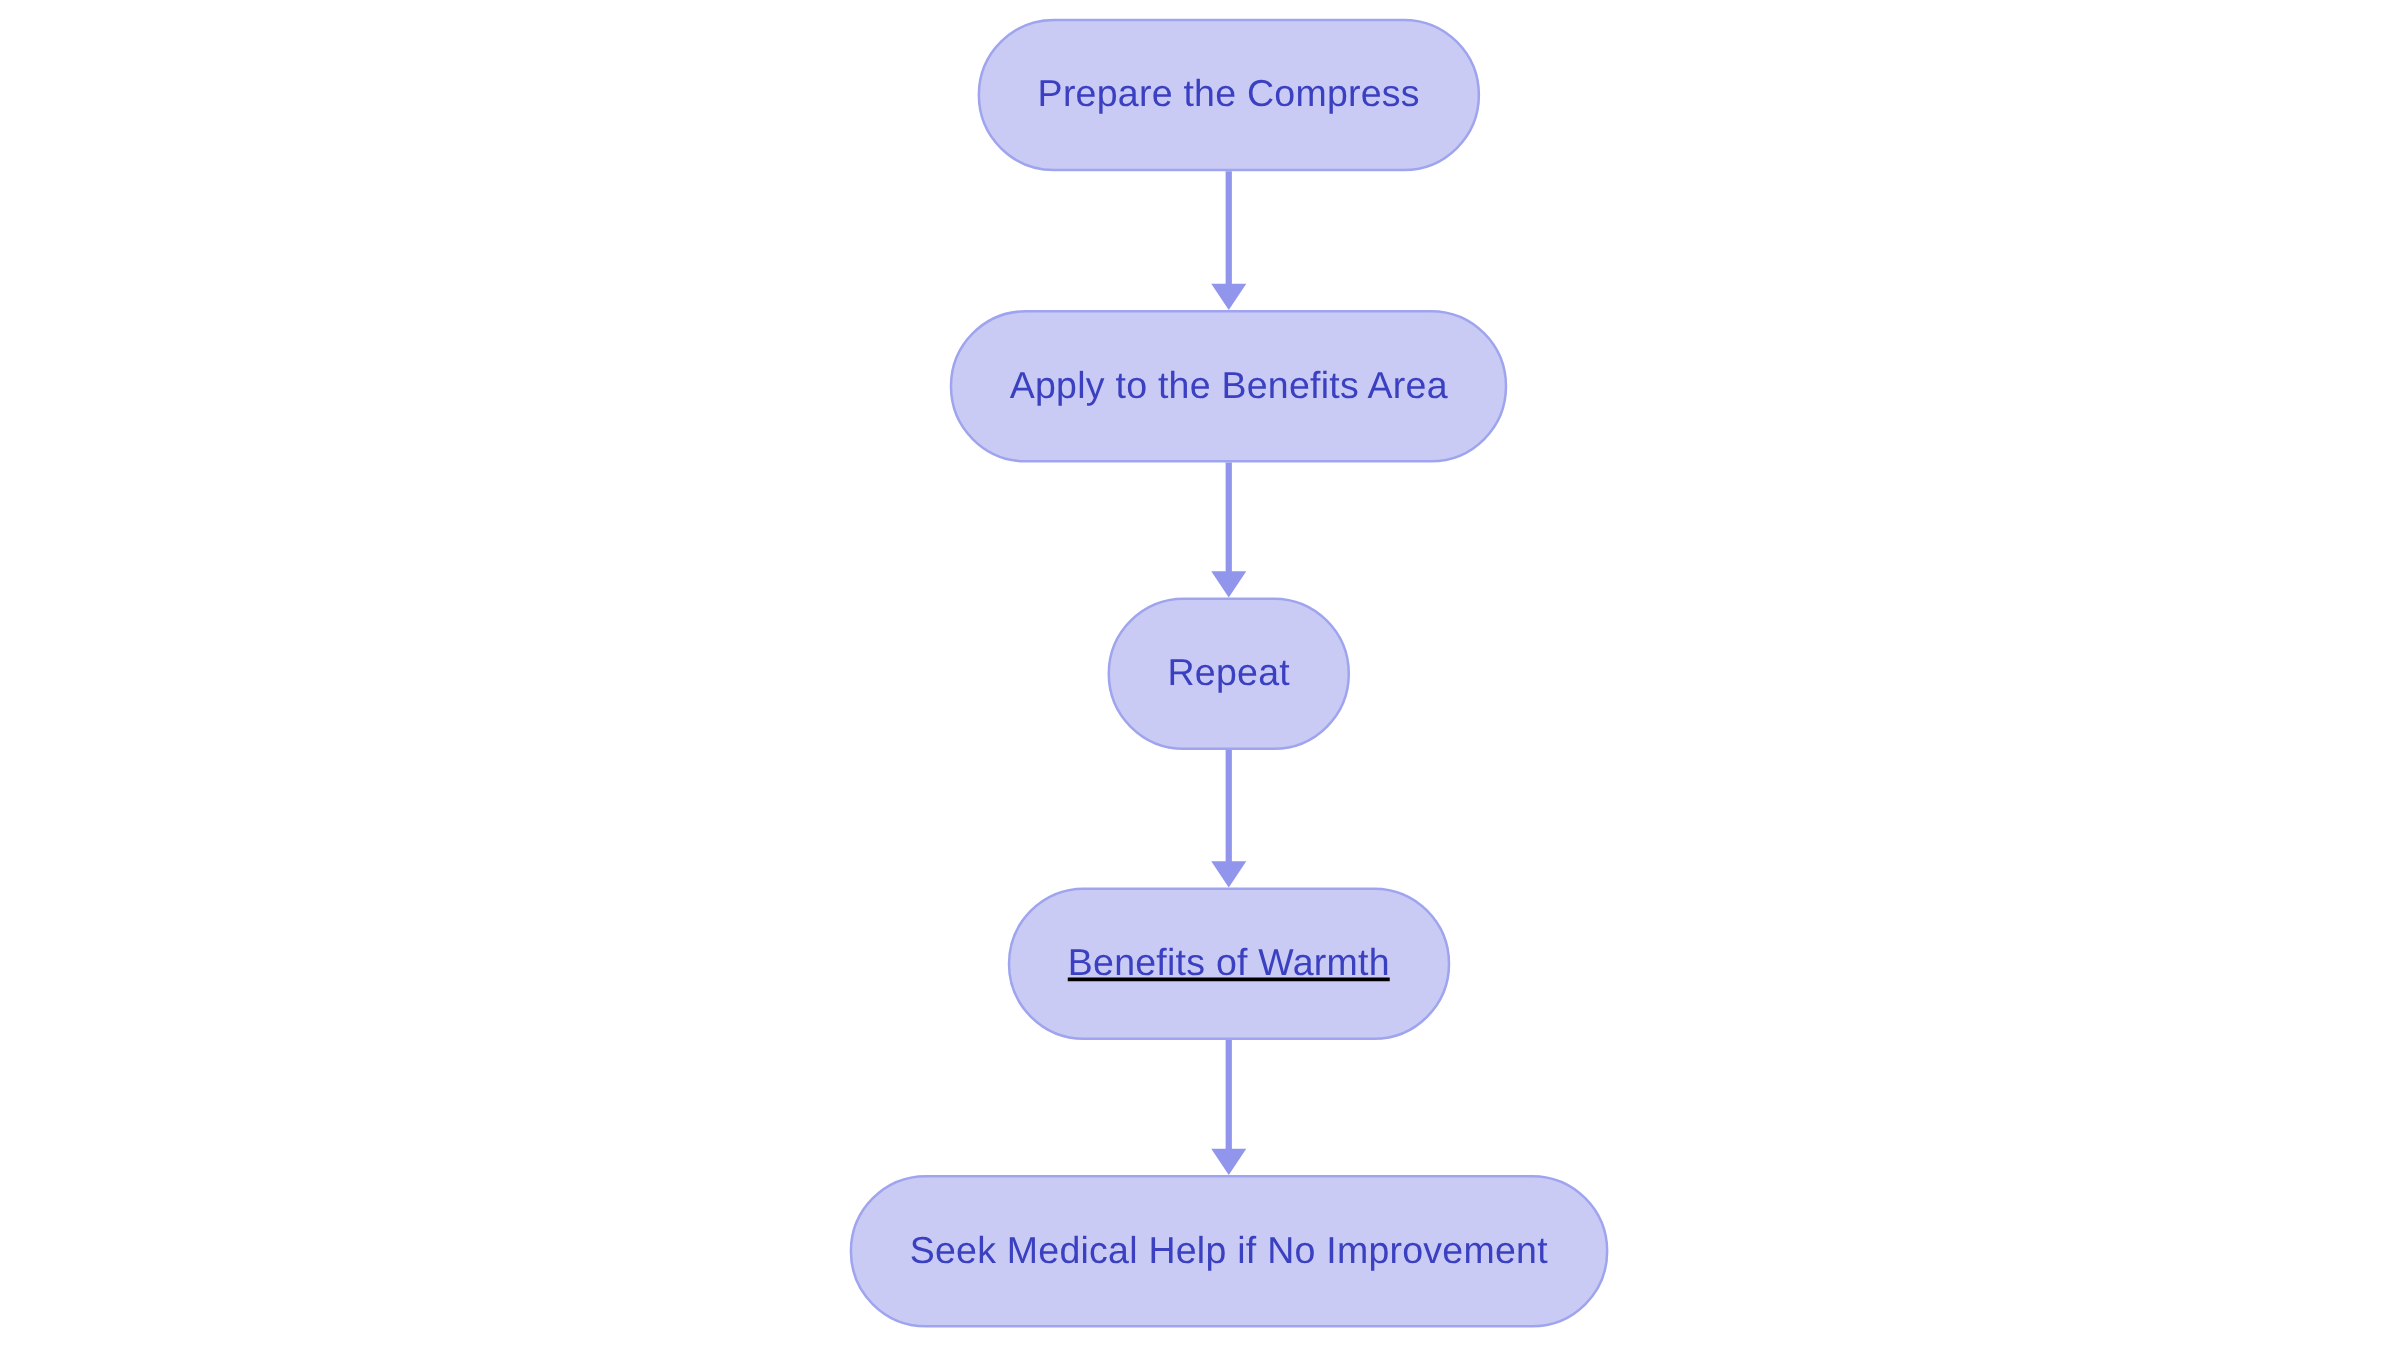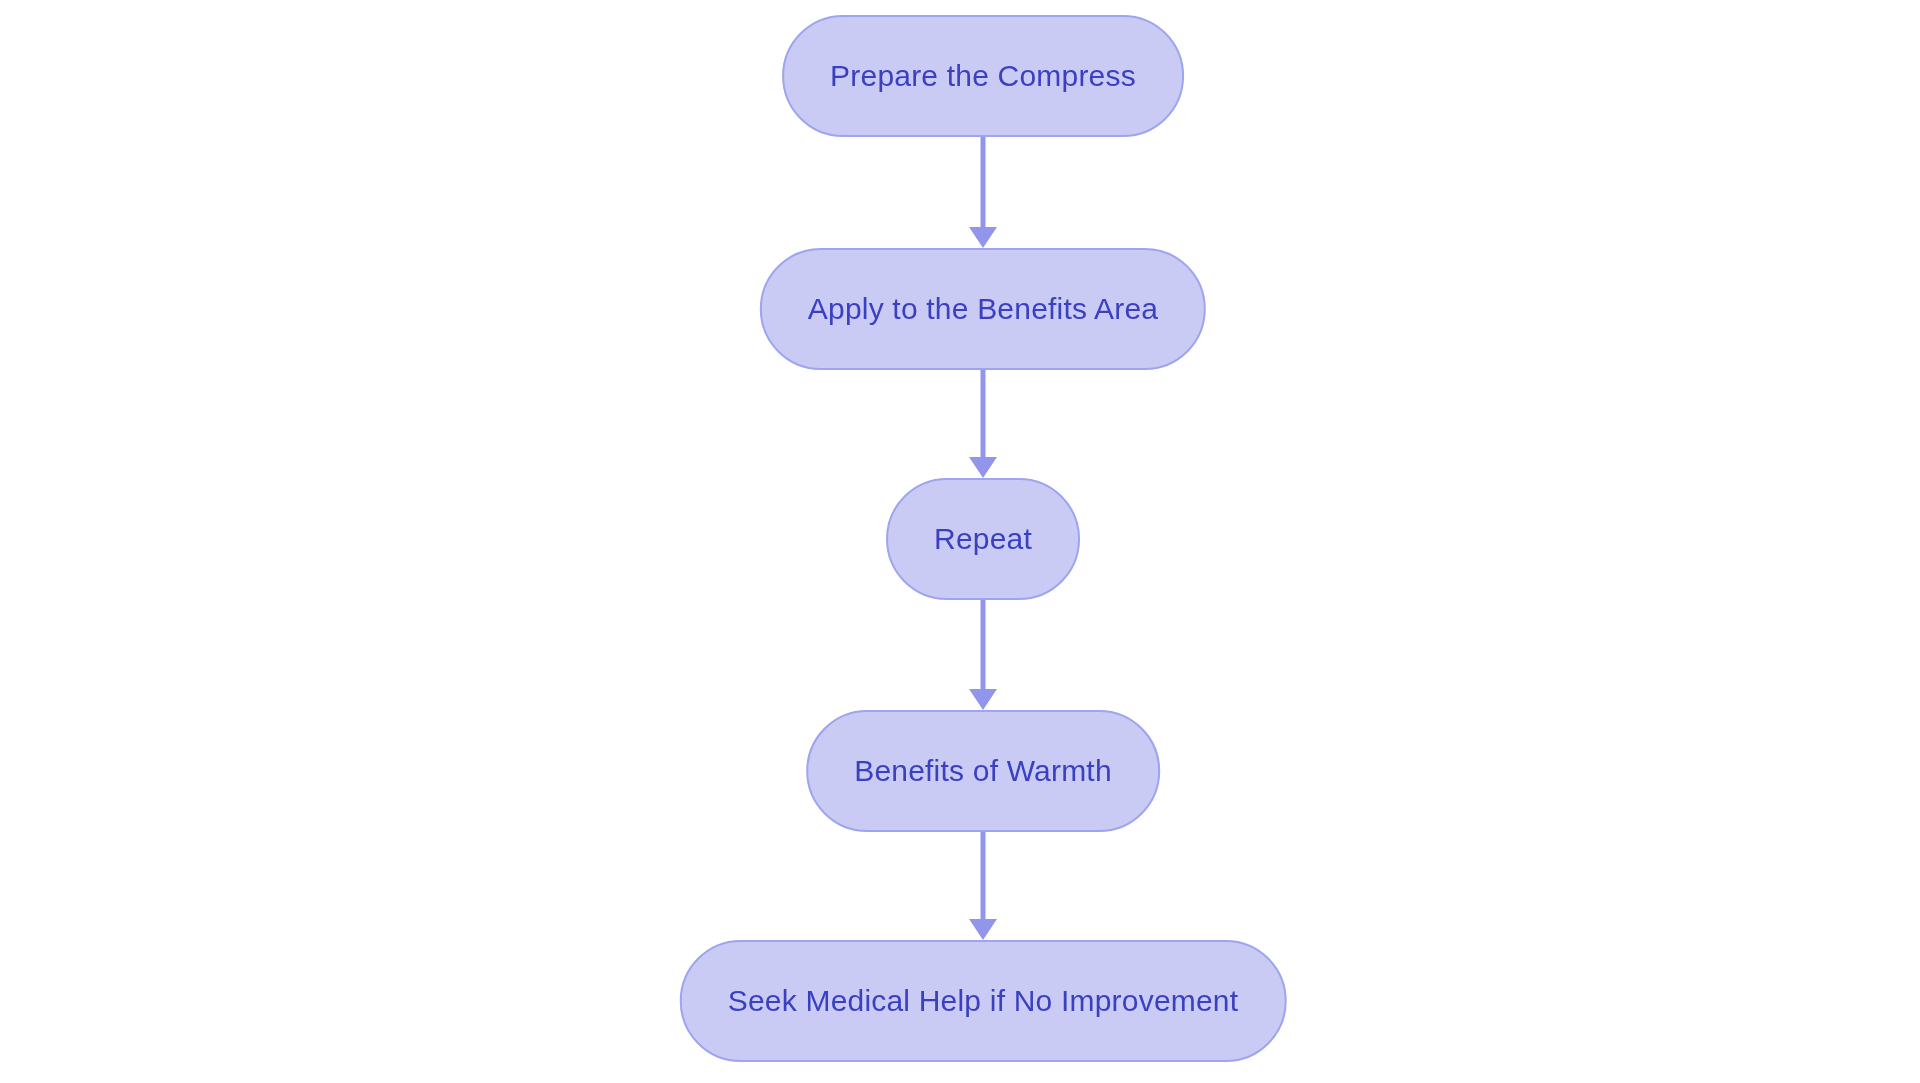--- a/index.html
+++ b/index.html
@@ -33,21 +33,21 @@
   }
   .node span {
     font-size: 30px;
     font-weight: 400;
     letter-spacing: 0.2px;
     color: var(--text-color, #3b40c1);
   }
   .n1 { top: 15px; }
   .n2 { top: 248px; }
   .n3 { top: 478px; text-align: center; }
-  .n4 { top: 710px; }
+  .n4 { top: 710px; text-decoration: underline; }
   .n5 { top: 940px; }
 
   .arrow {
     position: absolute;
     left: 50%;
     transform: translateX(-50%);
     width: 28px;
   }
   .a1 { top: 137px; height: 111px; }
   .a2 { top: 370px; height: 108px; }

